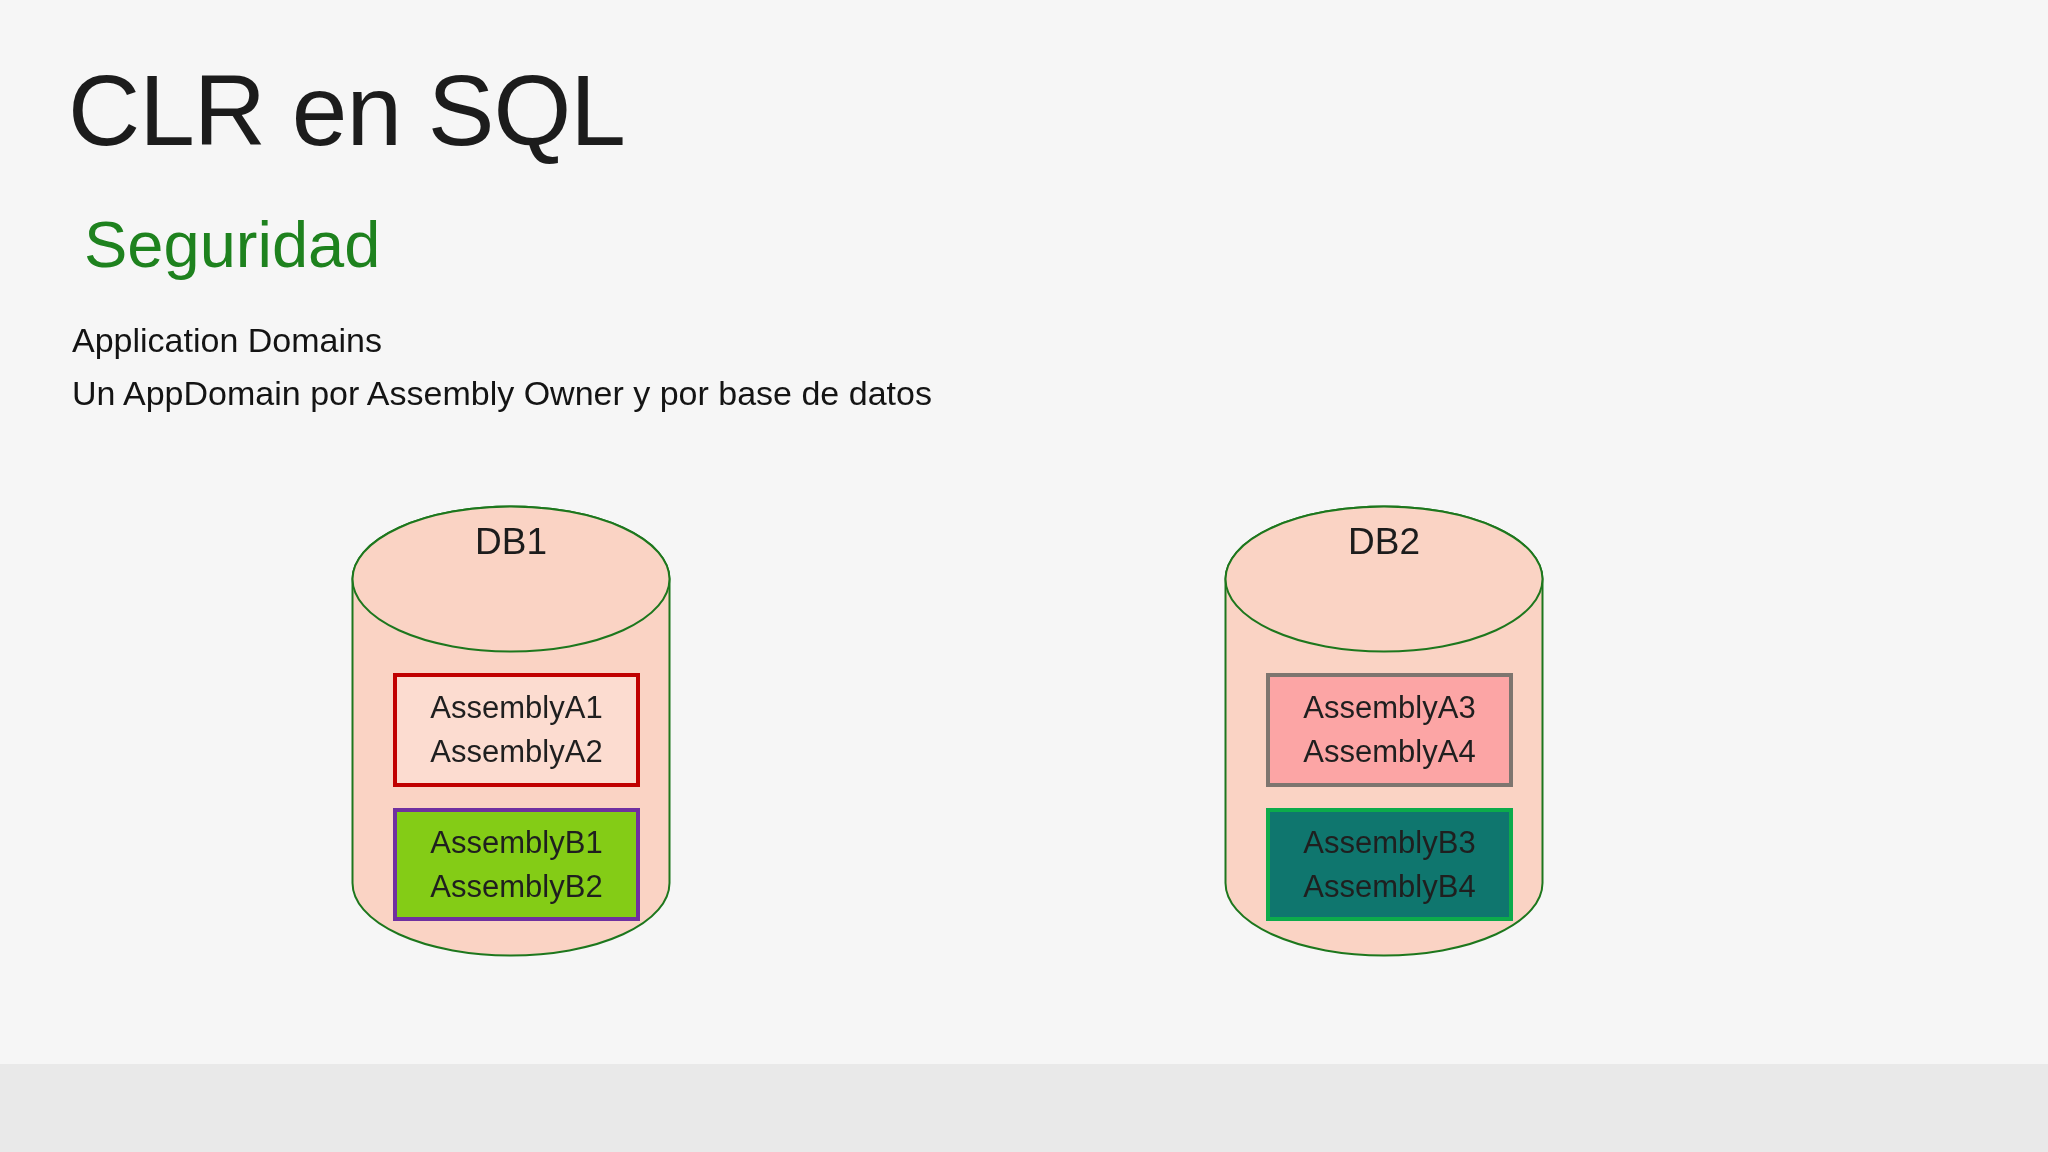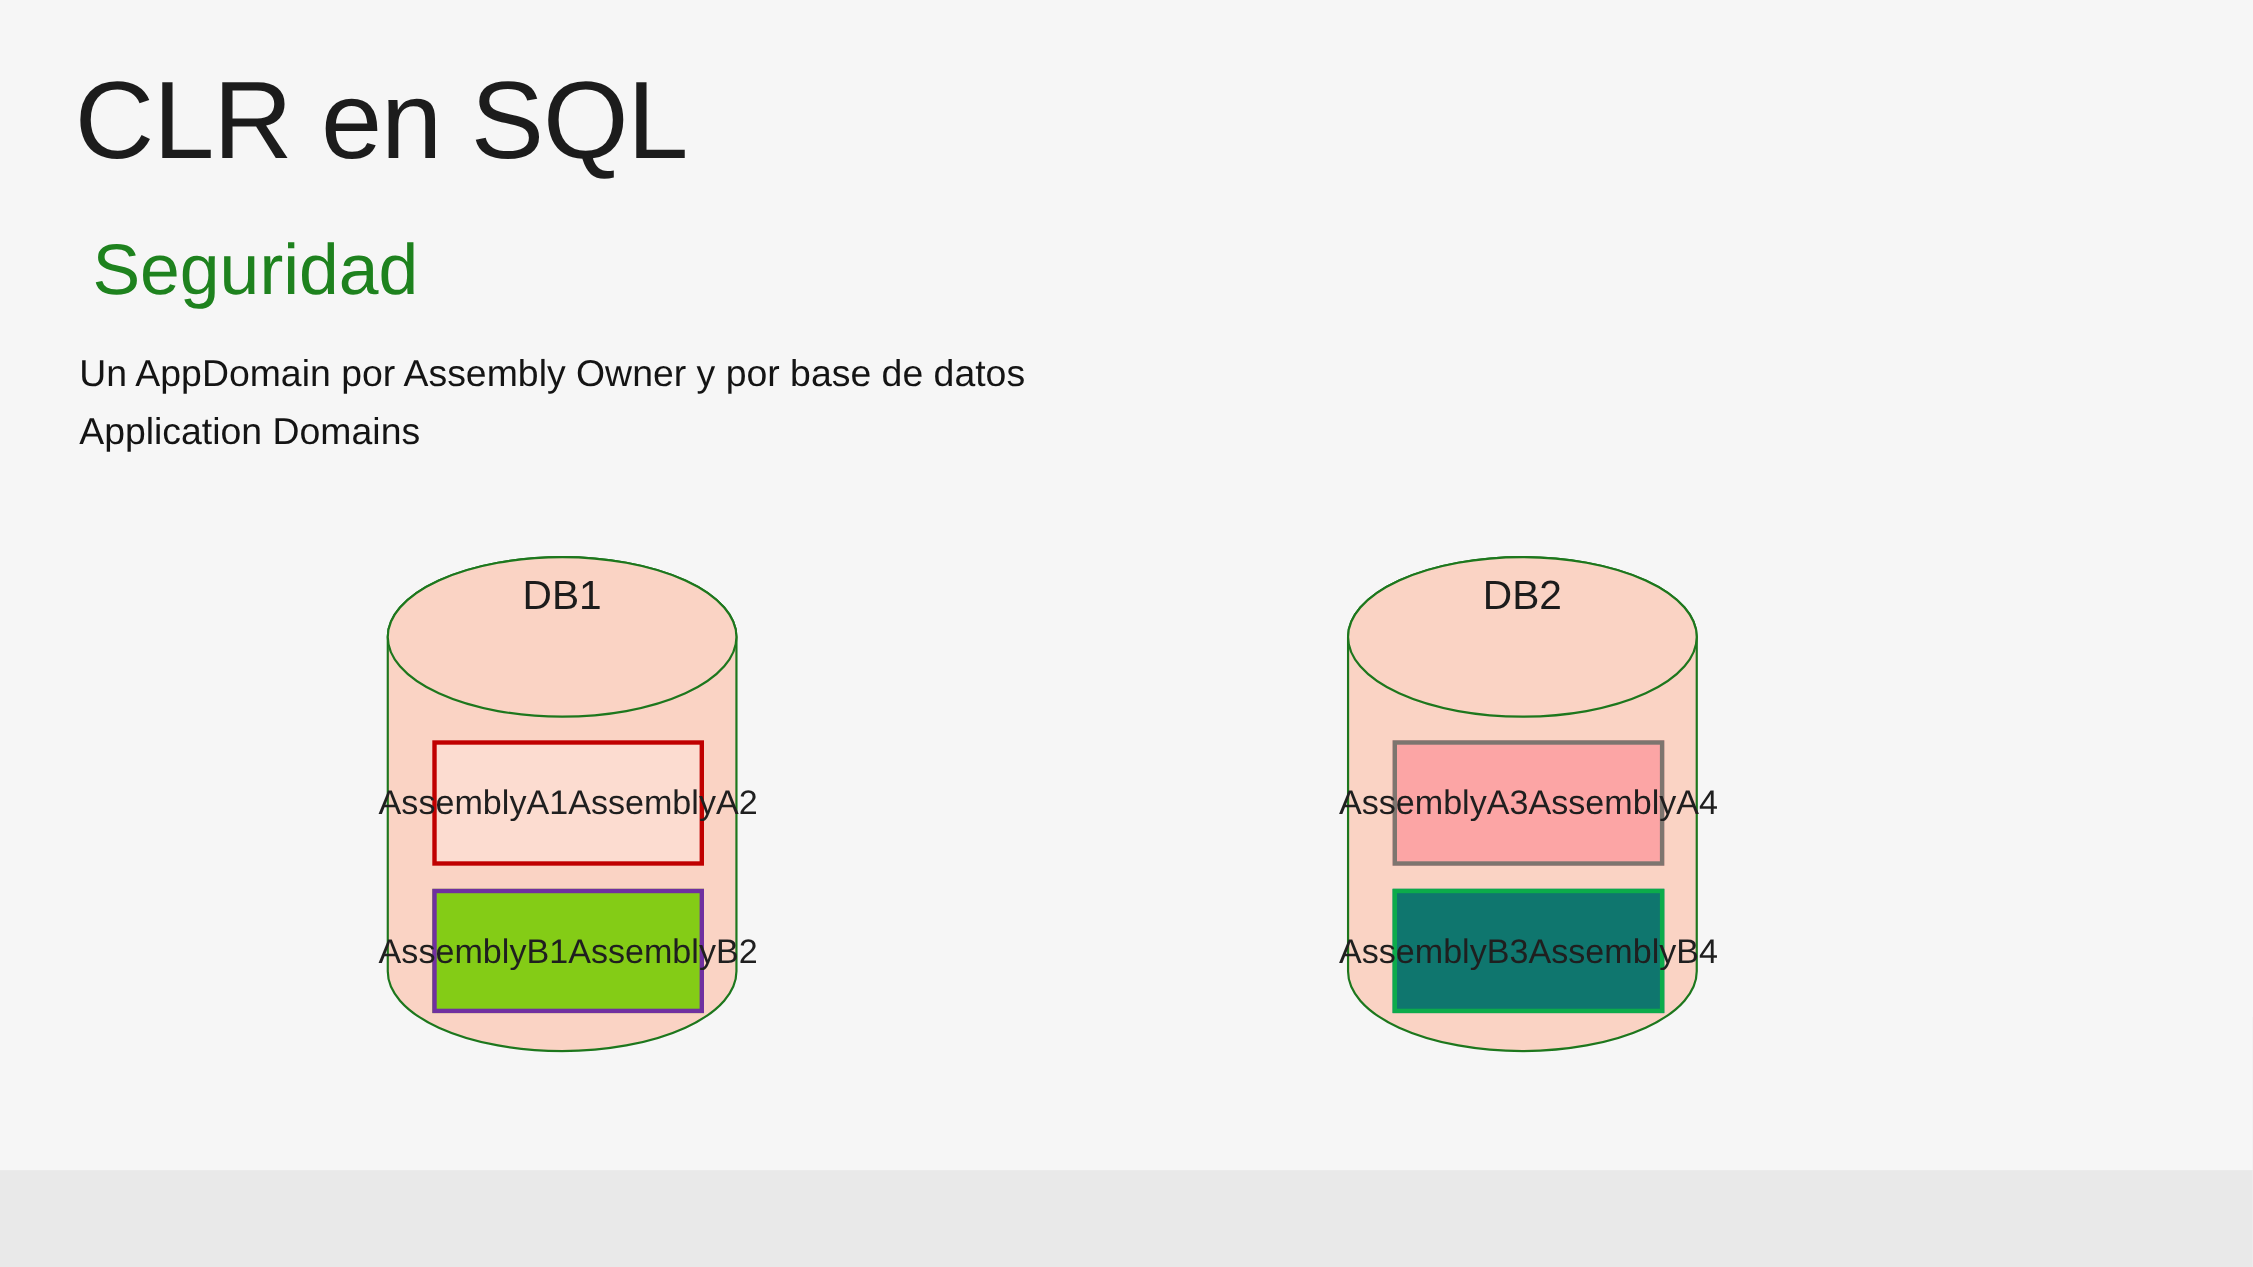--- a/index.html
+++ b/index.html
@@ -69,21 +69,21 @@
     color: #1c1c1c;
   }
   .asm-box {
     position: absolute;
     left: 42px;
     width: 247px;
     box-sizing: border-box;
     border: 4px solid #000;
     background: #fcdcd0;
     display: flex;
-    flex-direction: row;
+    flex-direction: column;
     justify-content: center;
     align-items: center;
     text-align: center;
     font-size: 31px;
     line-height: 44px;
     color: #1f1f1f;
   }
   .asm-box.pos-top { top: 168px; height: 114px; }
   .asm-box.pos-bottom { top: 303px; height: 113px; }
   .asm-line { display: block; white-space: nowrap; }
@@ -91,22 +91,22 @@
 </head>
 <body>
 
 <div class="slide" style="background-color: rgb(246, 246, 246);">
 
   <div class="slide-title" style="color: rgb(28, 28, 28);">CLR en SQL</div>
 
   <div class="slide-subtitle" style="color: rgb(30, 130, 30);">Seguridad</div>
 
   <div class="slide-body" style="color: rgb(20, 20, 20);">
+    <div class="body-line">Application Domains</div>
     <div class="body-line">Un AppDomain por Assembly Owner y por base de datos</div>
-    <div class="body-line">Application Domains</div>
   </div>
 
   <div class="db db-1">
     <svg width="320" height="452" viewBox="0 0 320 452">
       <path d="M1.5 74 A158.5 72.5 0 0 1 318.5 74 L318.5 378 A158.5 72.5 0 0 1 1.5 378 Z" fill="#fad3c4" stroke="#1d771d" stroke-width="2" style="fill: rgb(250, 211, 196); stroke: rgb(29, 119, 29);"></path>
       <ellipse cx="160" cy="74" rx="158.5" ry="72.5" fill="#fad3c4" stroke="#1d771d" stroke-width="2" style="fill: rgb(250, 211, 196); stroke: rgb(29, 119, 29);"></ellipse>
     </svg>
     <div class="db-label">DB1</div>
 
     <div class="asm-box pos-top" style="border-color: rgb(192, 0, 0); background-color: rgb(252, 220, 208);">

